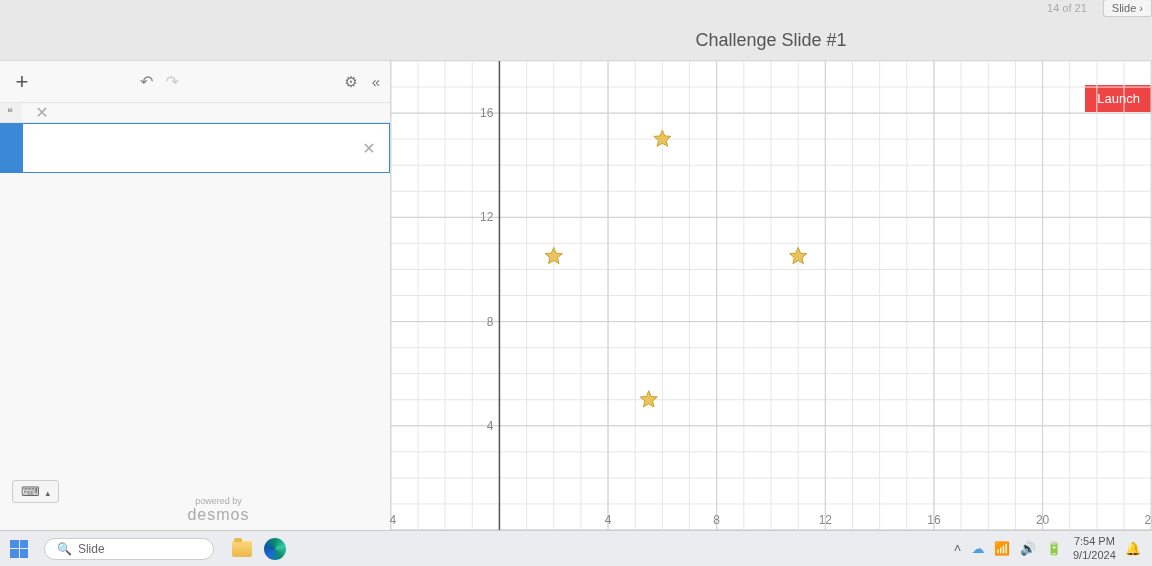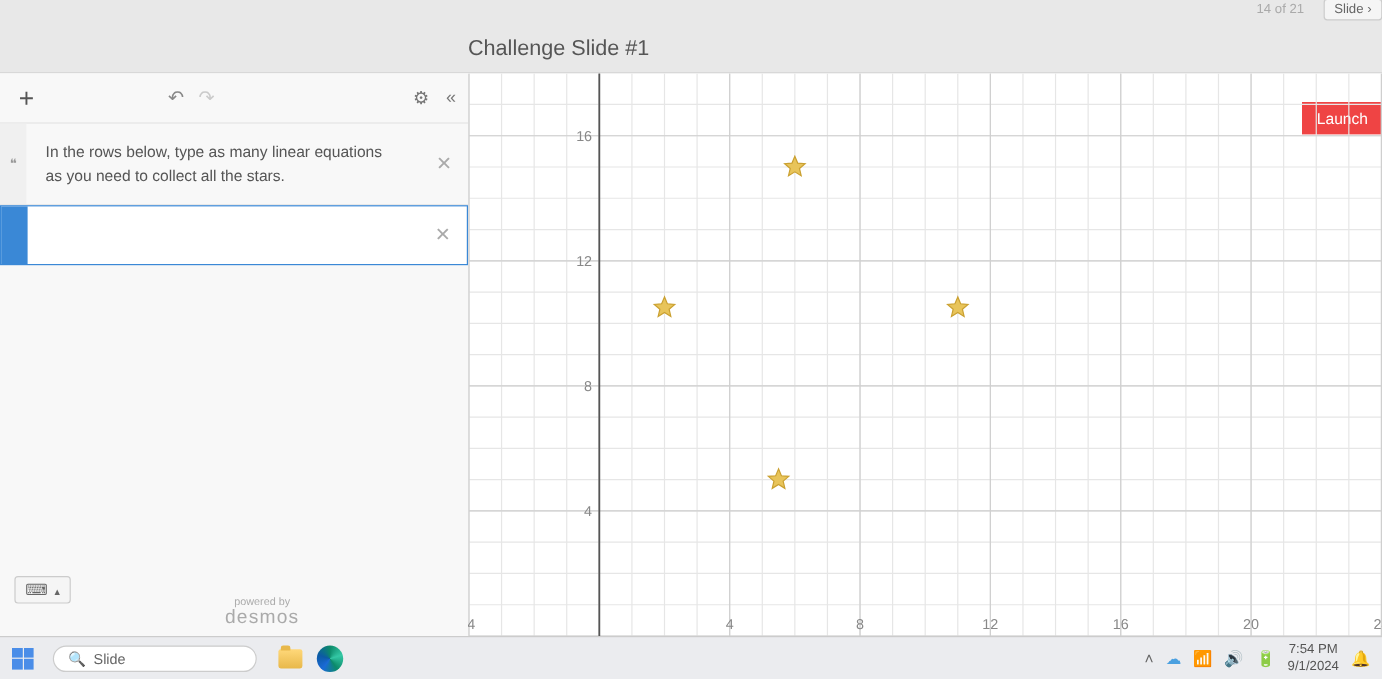--- a/index.html
+++ b/index.html
@@ -30,20 +30,21 @@
   color: #666;
   font-size: 11px;
   border-radius: 3px;
   cursor: pointer;
 }
 .title-bar {
   position: absolute;
   top: 30px;
   left: 390px;
   right: 0;
+  text-align: center;
   font-size: 18px;
   color: #555;
 }
 .main-area {
   position: absolute;
   top: 60px;
   left: 0;
   right: 0;
   bottom: 36px;
   display: flex;
@@ -293,21 +294,20 @@
         <span>↶</span>
         <span style="opacity:0.4">↷</span>
       </div>
       <div class="right-tools">
         <span class="gear">⚙</span>
         <span class="chevrons">«</span>
       </div>
     </div>
     <div class="row">
       <div class="row-tab">❝</div>
-      <div class="row-content">In the rows below, type as many linear equations as you need to collect all the stars.</div>
       <div class="row-delete">
         <span>✕</span>
       </div>
     </div>
     <div class="row input-row active">
       <div class="row-tab active"></div>
       <div class="row-content" style="padding-left:70px;">
         <input type="text" value="" style="">
       </div>
       <div class="row-delete">

